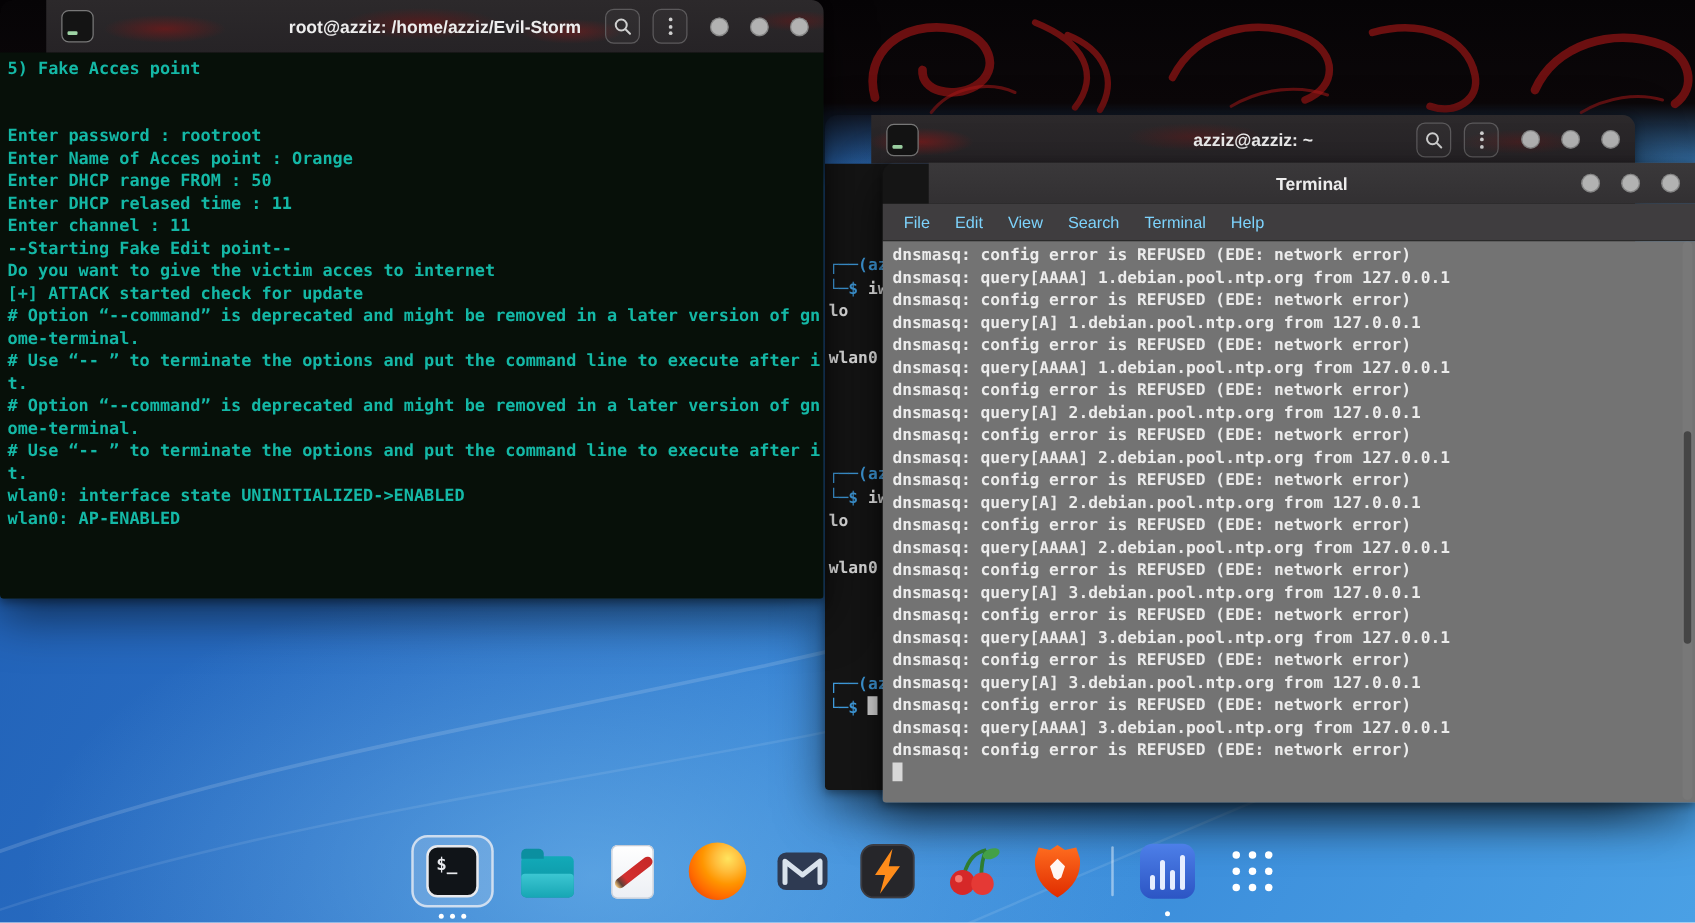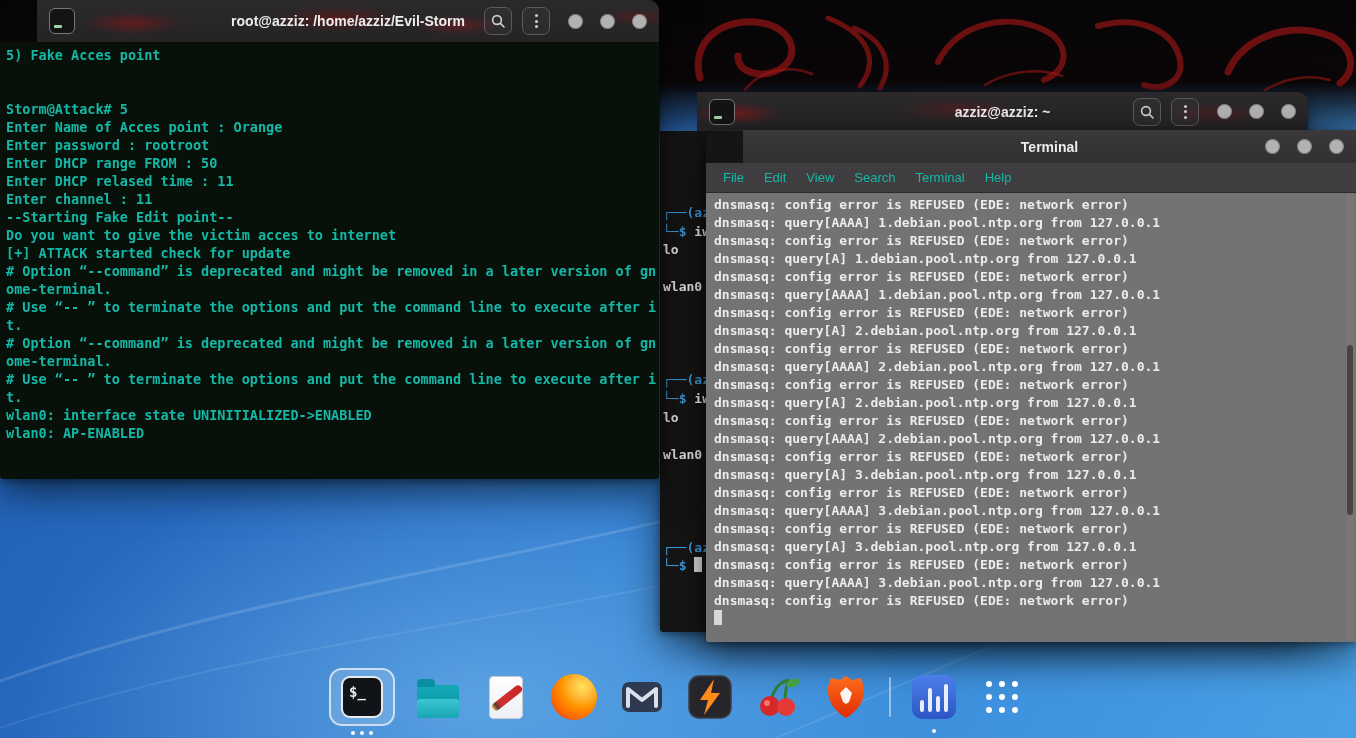--- a/index.html
+++ b/index.html
@@ -63,21 +63,21 @@
   .win2 .term-body{background:#151515;color:#e6e6e6;height:501px;
     font-size:13px;line-height:18.6px;font-weight:700;padding:73px 4px 0 3px;}
   .c-prompt{color:#3f9bdc;}
   .c-plain{color:#efefef;}
 
   .win3{left:706px;top:130px;width:650px;height:512px;z-index:3;border-radius:10px 0 0 3px;}
   .win3 .titlebar{height:33px;background:linear-gradient(#3a383a,#323032);}
   .win3 .tb-title{font-size:14px;}
   .menubar{display:flex;align-items:center;height:29px;background:#3f3d3f;
     padding-left:8px;gap:2px;border-bottom:1px solid #2a2a2a;}
-  .menu-item{color:#14b8a6;font-size:13px;padding:3px 9px;border-radius:3px;}
+  .menu-item{color:#7dd3fc;font-size:13px;padding:3px 9px;border-radius:3px;}
   .win3 .term-body{background:#737373;color:#ececec;height:450px;position:relative;
     font-size:13px;line-height:18px;font-weight:700;padding:3px 14px 0 8px;}
   .scrollbar{position:absolute;top:63px;bottom:2px;right:2px;width:8px;background:rgba(255,255,255,.04);border-radius:4px;}
   .scroll-thumb{position:absolute;top:34%;height:38%;left:1px;right:1px;background:#454545;border-radius:4px;}
 
   .cursor{display:inline-block;width:8px;height:15px;background:#d8d8d8;vertical-align:-2px;}
 
   
   .dock{position:absolute;left:50%;bottom:12px;transform:translateX(-50%);
     display:flex;align-items:center;gap:18px;z-index:6;}
@@ -162,23 +162,22 @@
         <span class="circ"></span>
         <span class="circ"></span>
         <span class="circ"></span>
       </div>
     </div>
   </header>
   <div class="term-body">
       <div class="tline">5) Fake Acces point</div>
       <div class="tline">&nbsp;</div>
       <div class="tline">&nbsp;</div>
-      <div class="tline">Storm@Attack# 5</div>
+      <div class="tline">Enter password : rootroot</div>
       <div class="tline">Enter Name of Acces point : Orange</div>
-      <div class="tline">Enter password : rootroot</div>
       <div class="tline">Enter DHCP range FROM : 50</div>
       <div class="tline">Enter DHCP relased time : 11</div>
       <div class="tline">Enter channel : 11</div>
       <div class="tline">--Starting Fake Edit point--</div>
       <div class="tline">Do you want to give the victim acces to internet</div>
       <div class="tline">[+] ATTACK started check for update</div>
       <div class="tline"># Option “--command” is deprecated and might be removed in a later version of gn</div>
       <div class="tline">ome-terminal.</div>
       <div class="tline"># Use “-- ” to terminate the options and put the command line to execute after i</div>
       <div class="tline">t.</div>

